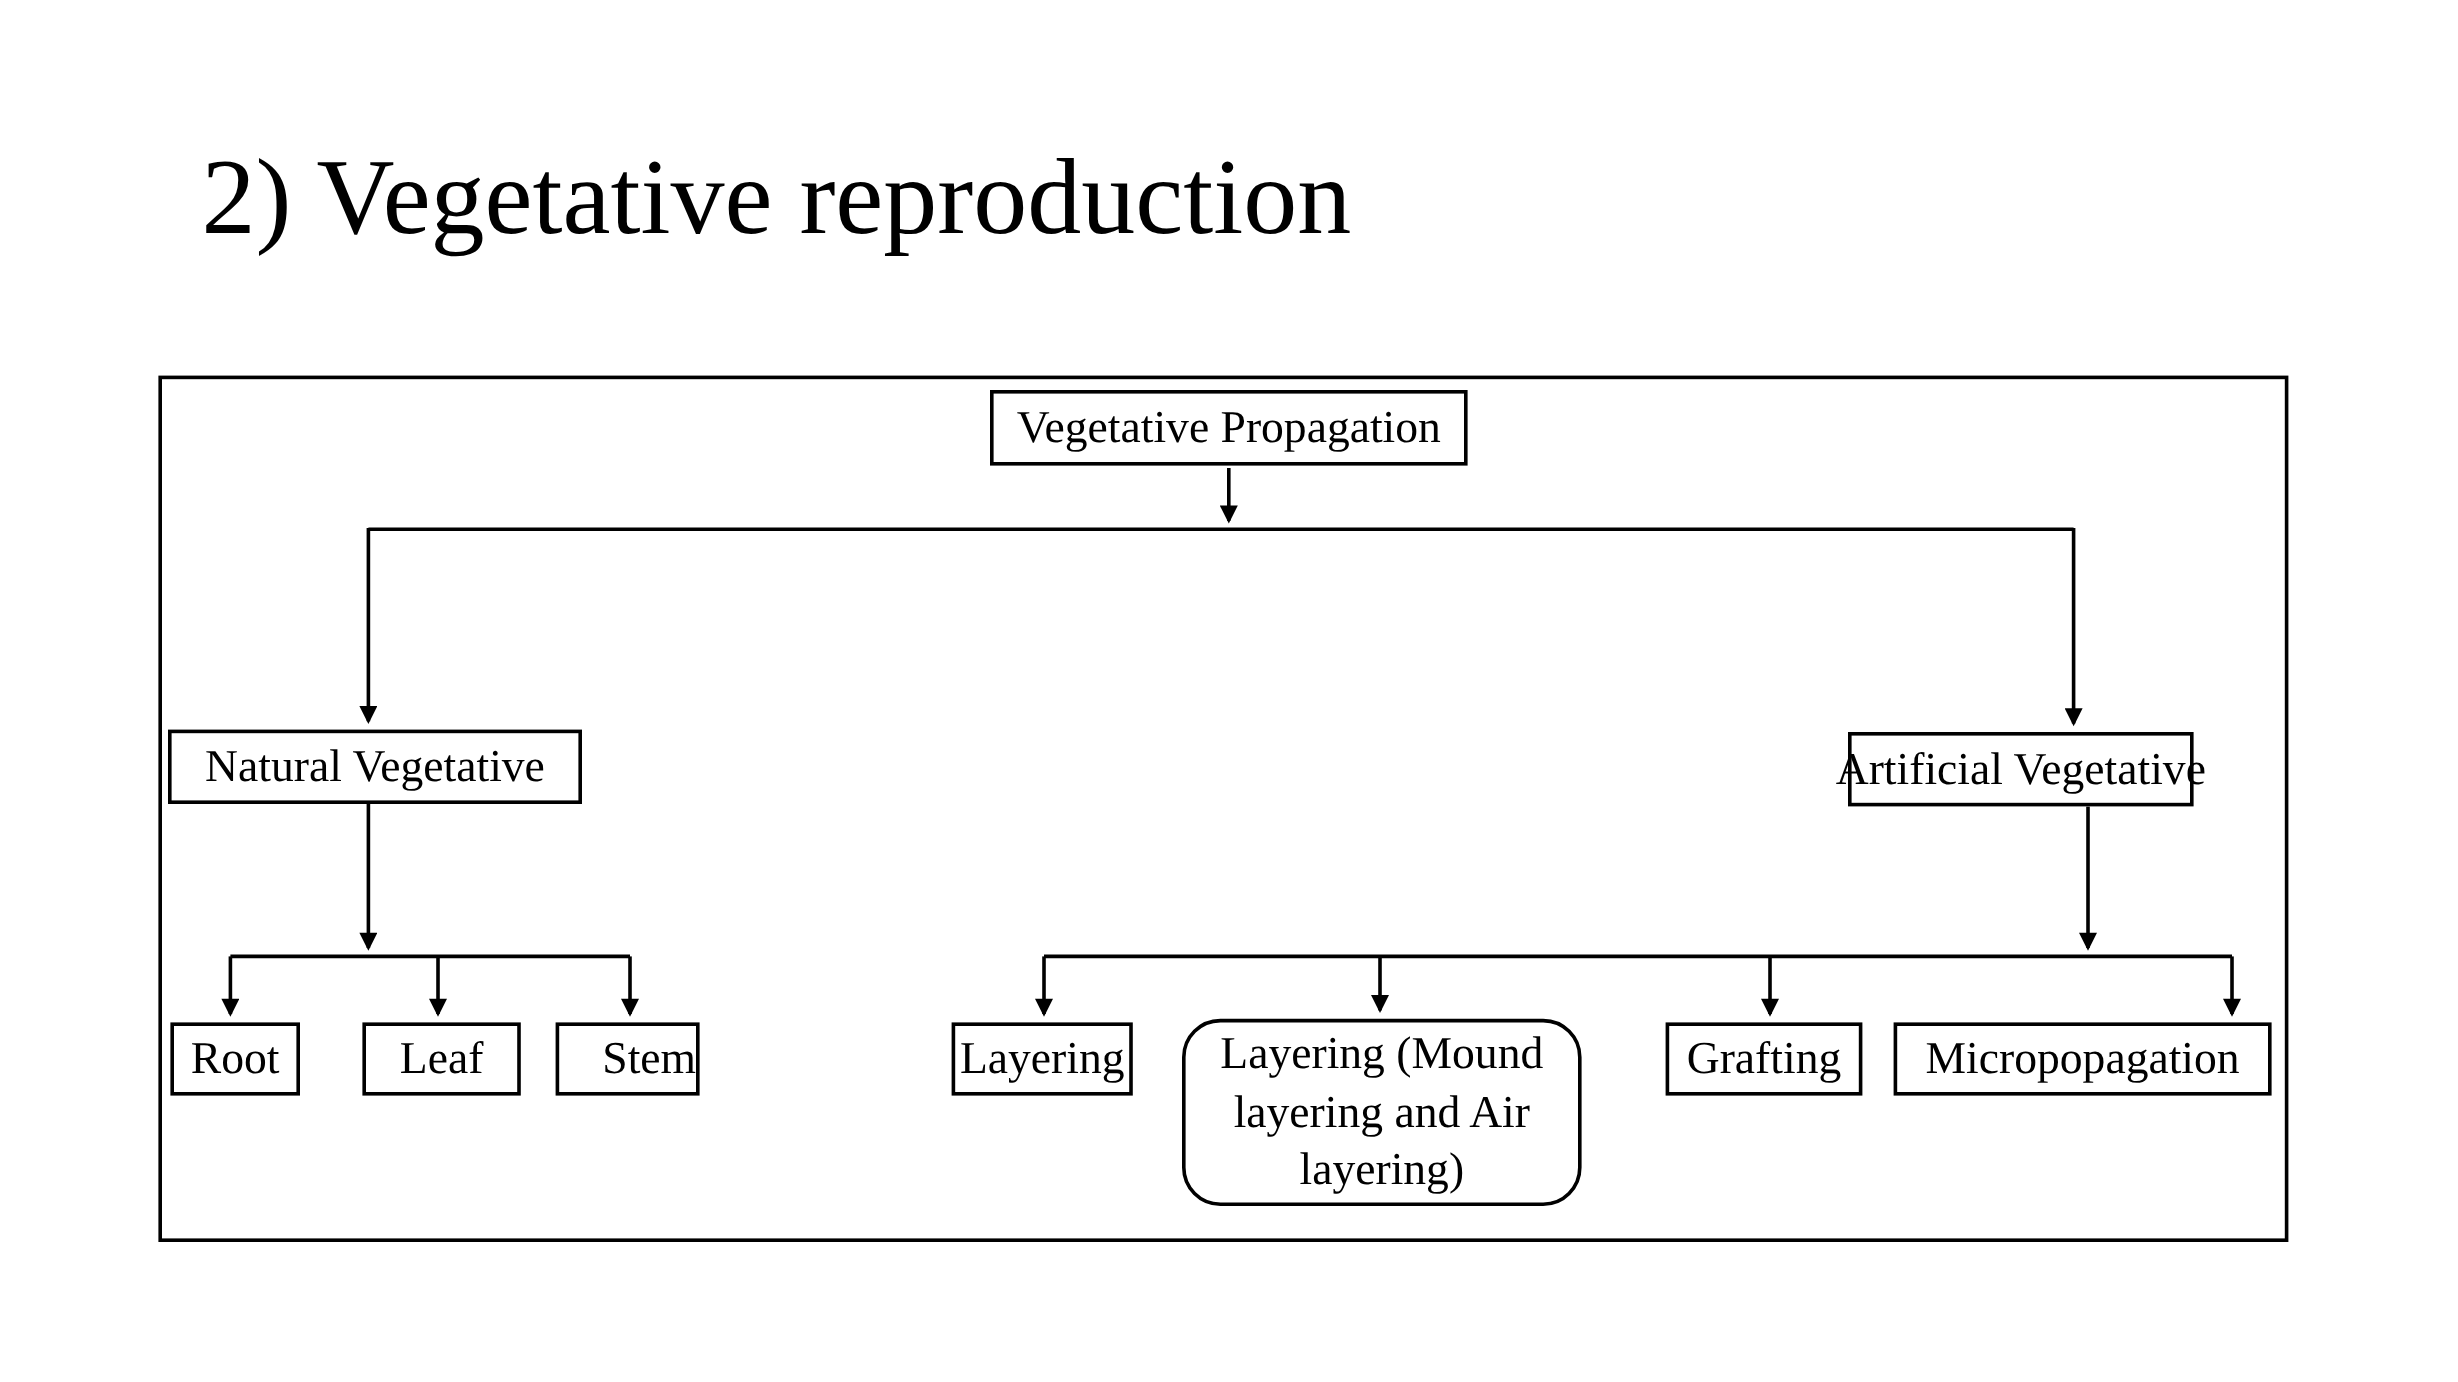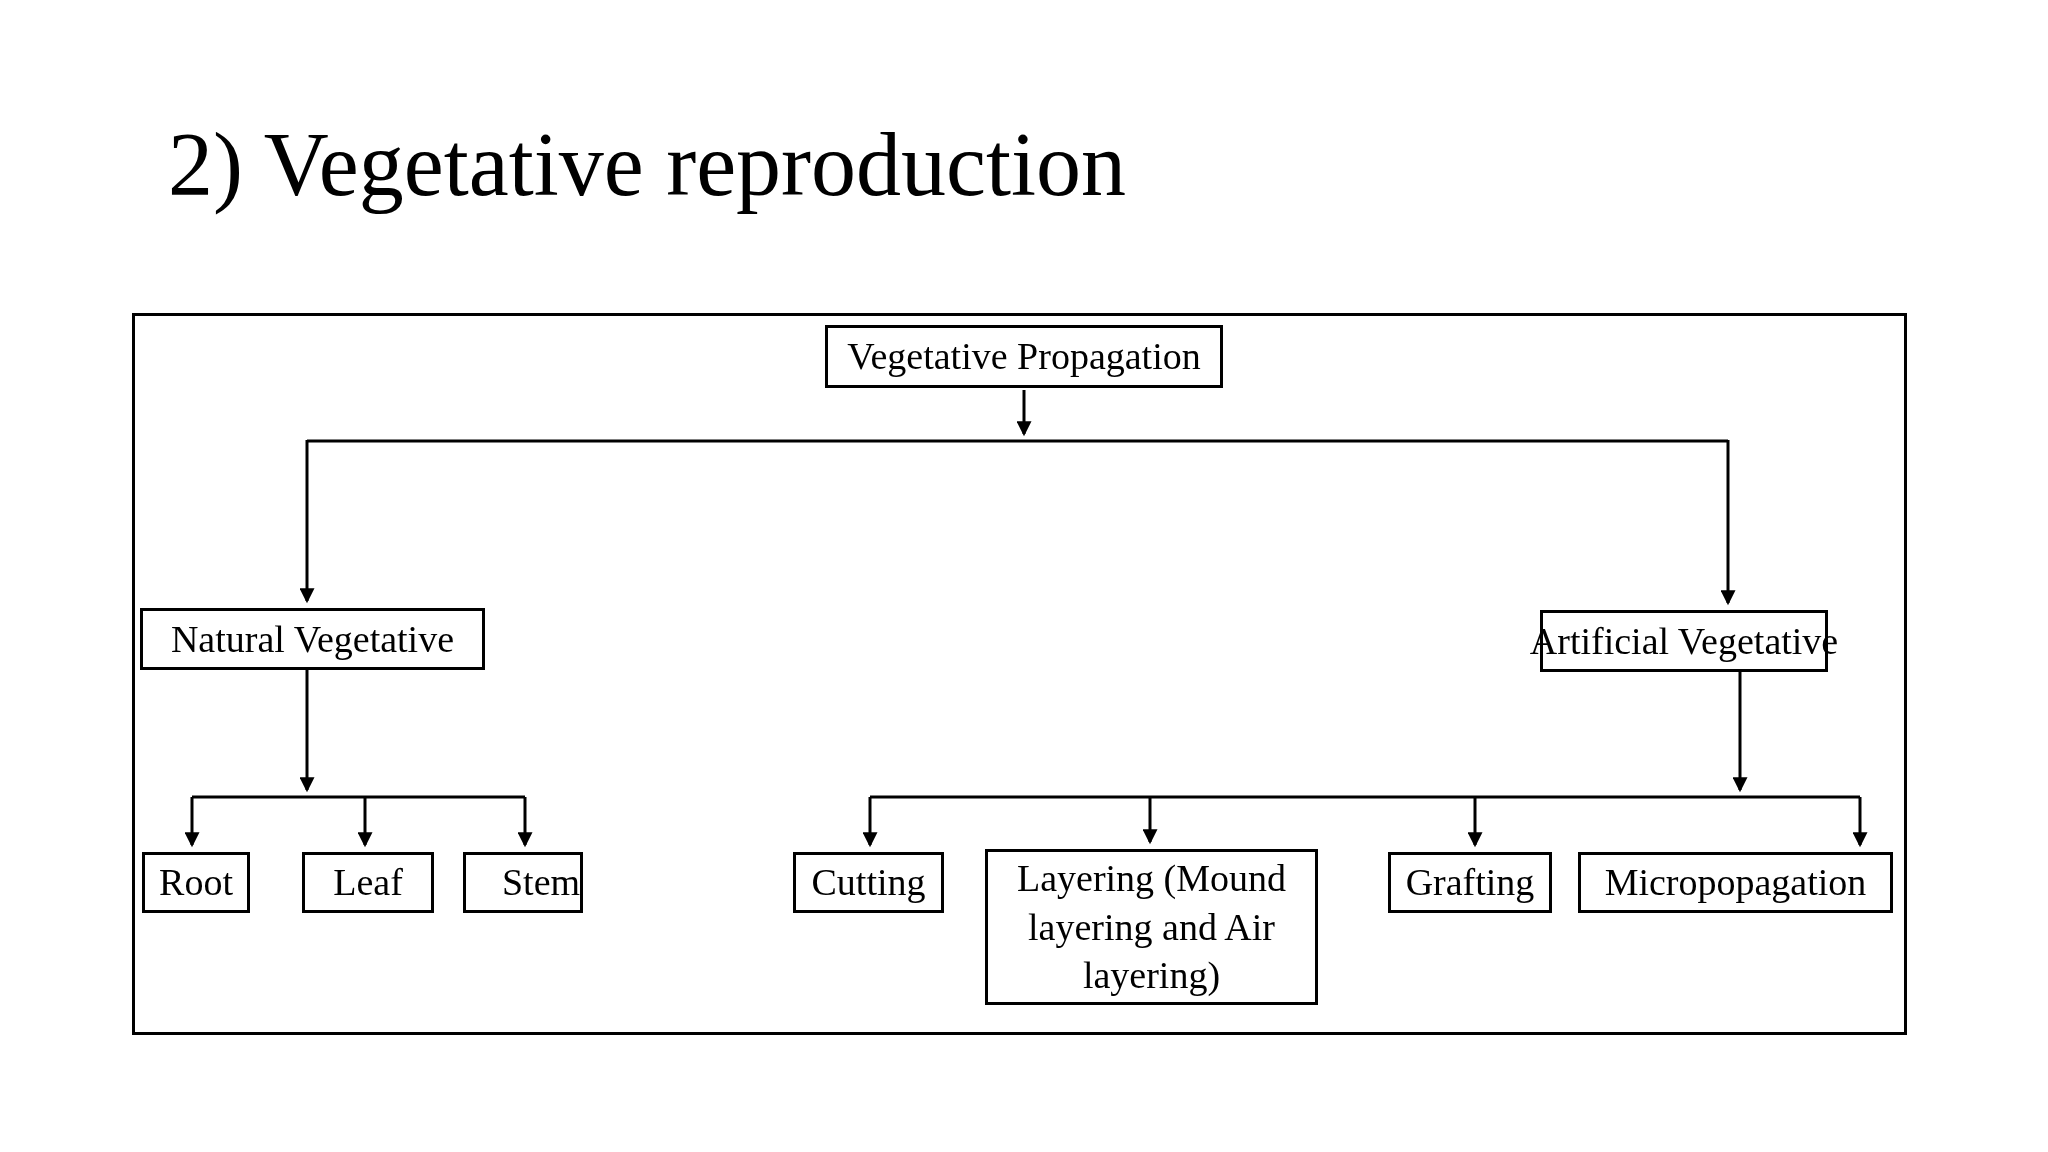--- a/index.html
+++ b/index.html
@@ -55,20 +55,21 @@
     justify-content: center;
     text-align: center;
     font-size: 38px;
     line-height: 1.28;
     color: #000000;
     white-space: nowrap;
   }
   .node.multiline {
     white-space: normal;
     padding: 4px 10px;
+    border-radius: 32px;
   }
   .n-vp        { left: 825px;  top: 325px; width: 398px; height: 63px; }
   .n-natural   { left: 140px;  top: 608px; width: 345px; height: 62px; }
   .n-artificial{ left: 1540px; top: 610px; width: 288px; height: 62px; }
   .n-root      { left: 142px;  top: 852px; width: 108px; height: 61px; }
   .n-leaf      { left: 302px;  top: 852px; width: 132px; height: 61px; }
   .n-stem      { left: 463px;  top: 852px; width: 120px; height: 61px; padding-left: 36px; }
   .n-cutting   { left: 793px;  top: 852px; width: 151px; height: 61px; }
   .n-layering  { left: 985px;  top: 849px; width: 333px; height: 156px; }
   .n-grafting  { left: 1388px; top: 852px; width: 164px; height: 61px; }
@@ -116,21 +117,21 @@
   <div class="node n-natural">Natural Vegetative</div>
 
   <div class="node n-artificial">Artificial Vegetative</div>
 
   <div class="node n-root">Root</div>
 
   <div class="node n-leaf">Leaf</div>
 
   <div class="node n-stem">Stem</div>
 
-  <div class="node n-cutting">Cutting</div>
+  <div class="node n-cutting">Layering</div>
 
   <div class="node n-layering multiline">Layering (Mound layering and Air layering)</div>
 
   <div class="node n-grafting">Grafting</div>
 
   <div class="node n-micro">Micropopagation</div>
 
 </div>
 
 </body></html>

